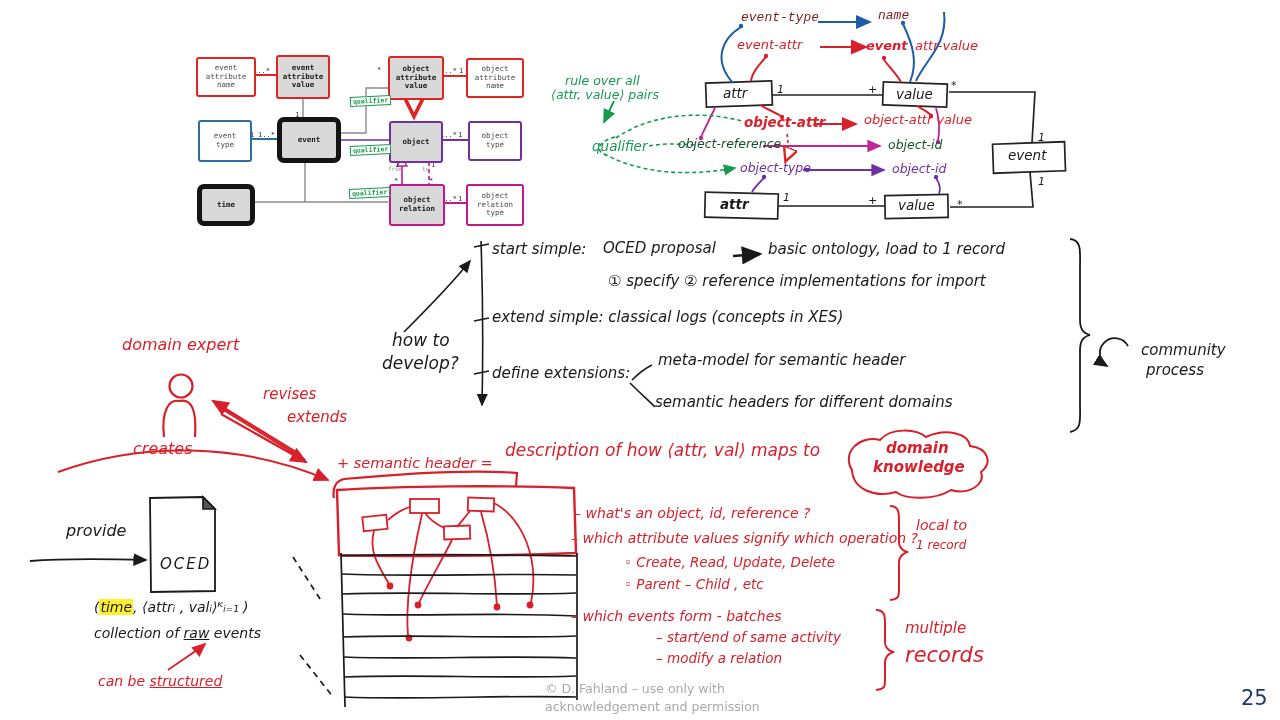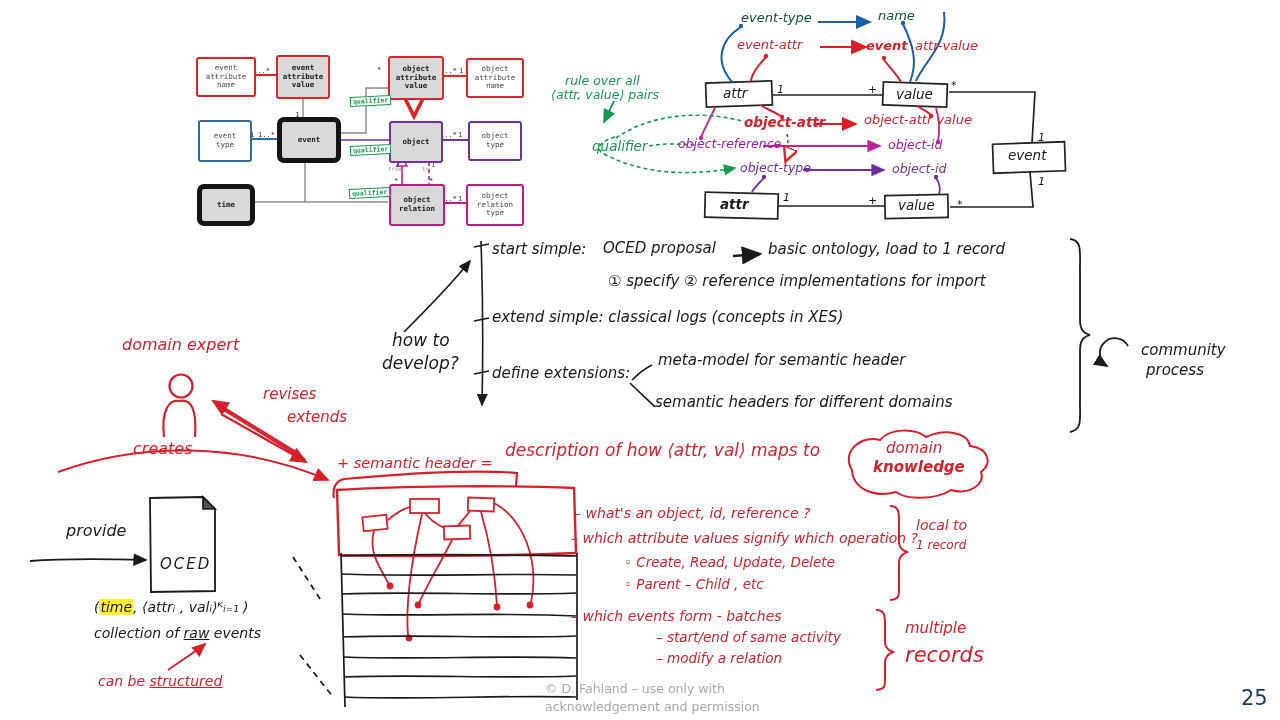--- a/index.html
+++ b/index.html
@@ -1,23 +1,23 @@
 <!DOCTYPE html>
 <html><head>
 <meta charset="utf-8">
 <style>
   html,body{margin:0;padding:0;background:#e8e8e8;}
   .slide{position:relative;width:1280px;height:720px;background:#ffffff;overflow:hidden;
          font-family:"DejaVu Sans",sans-serif;}
   .abs{position:absolute;}
   .hw{font-style:italic;line-height:1.15;white-space:nowrap;}
   .c-red{color:#d8202a;}
-  .c-blue{color:#14532d;}
+  .c-blue{color:#7f1d1d;font-family:Liberation Mono, monospace;}
   .c-purple{color:#7030a0;}
-  .c-magenta{color:#a21caf;}
+  .c-magenta{color:#14532d;}
   .c-green{color:#169a4f;}
   .c-black{color:#1a1a1a;}
   .c-gray{color:#a9a9a9;}
   svg{position:absolute;left:0;top:0;}
   
   .mbox{position:absolute;display:flex;align-items:center;justify-content:center;text-align:center;
         font-family:"DejaVu Sans Mono",monospace;font-size:7.5px;line-height:1.15;color:#4a4a4a;
         background:#fff;border:2px solid;border-radius:3px;white-space:pre-line;}
   .mbox.fill{background:#d9d9d9;font-weight:bold;color:#1a1a1a;}
   .b-red{border-color:#e02424;}
@@ -286,21 +286,21 @@
   <span class="abs hw c-black" style="left:1141px;top:342px;font-size:15px">community</span>
   <span class="abs hw c-black" style="left:1146px;top:362px;font-size:15px">process</span>
 
   <span class="abs hw c-red" style="left:122px;top:336px;font-size:16px">domain expert</span>
   <span class="abs hw c-red" style="left:263px;top:386px;font-size:15px">revises</span>
   <span class="abs hw c-red" style="left:287px;top:409px;font-size:15px">extends</span>
   <span class="abs hw c-red" style="left:133px;top:440px;font-size:16px">creates</span>
 
   <span class="abs hw c-red" style="left:337px;top:455px;font-size:14.5px">+ semantic header =</span>
   <span class="abs hw c-red" style="left:505px;top:441px;font-size:17px">description of how ⟨attr, val⟩ maps to</span>
-  <span class="abs hw c-red" style="left:886px;top:440px;font-size:15px;font-weight:normal">domain</span>
+  <span class="abs hw c-red" style="left:886px;top:440px;font-size:15px;font-weight:bold">domain</span>
   <span class="abs hw c-red" style="left:873px;top:459px;font-size:15px;font-weight:bold">knowledge</span>
 
   <span class="abs hw c-black" style="left:66px;top:522px;font-size:16px">provide</span>
   <span class="abs hw c-black" style="left:160px;top:556px;font-size:15px;letter-spacing:2px">OCED</span>
   <div class="abs hw c-black" style="left:94px;top:599px;font-size:14px"><span>(</span><span class="hl">time</span><span>, ⟨attrᵢ , valᵢ⟩ᴷᵢ₌₁ )</span></div>
   <div class="abs hw c-black" style="left:94px;top:625px;font-size:14px"><span>collection of </span><span class="u">raw</span><span> events</span></div>
   <div class="abs hw c-red" style="left:98px;top:673px;font-size:14px"><span>can be </span><span class="u">structured</span></div>
 
   <span class="abs hw c-red" style="left:571px;top:530px;font-size:14px">– which attribute values signify which operation ?</span>
   <span class="abs hw c-red" style="left:574px;top:505px;font-size:14px">– what's  an object, id, reference ?</span>

